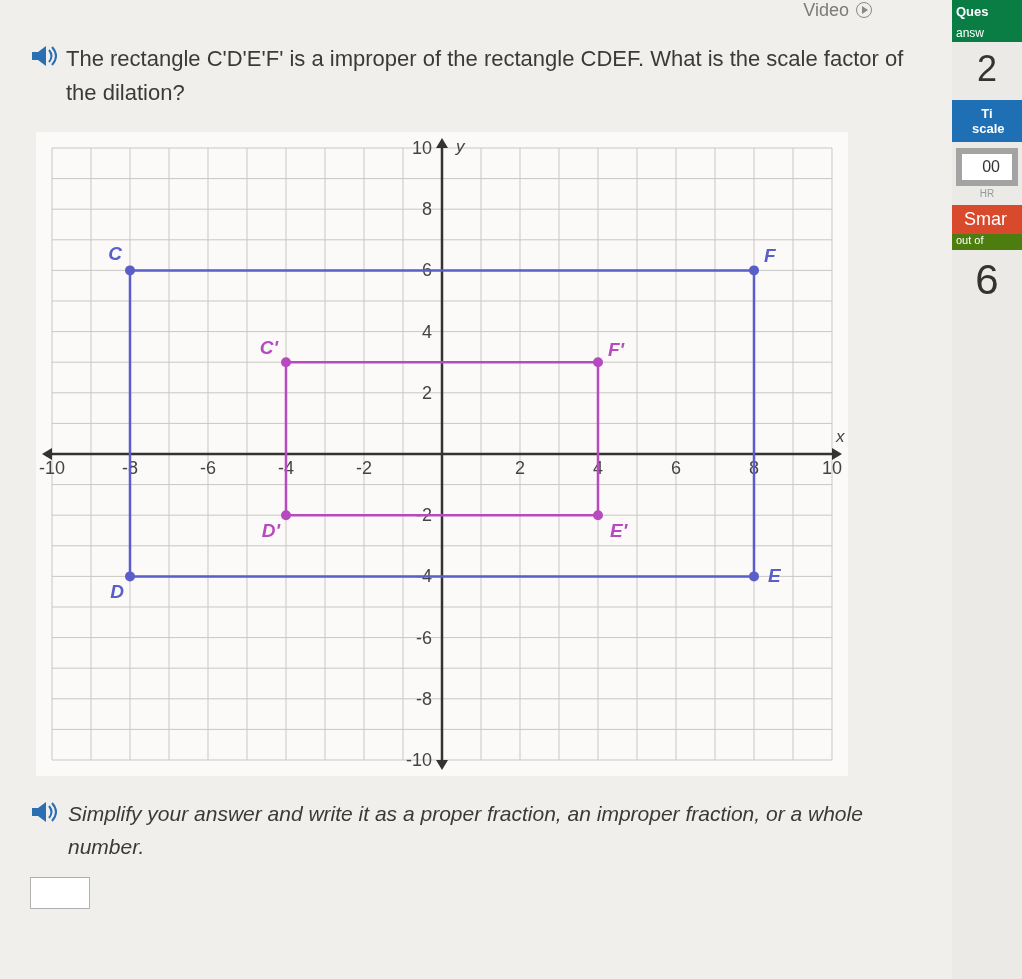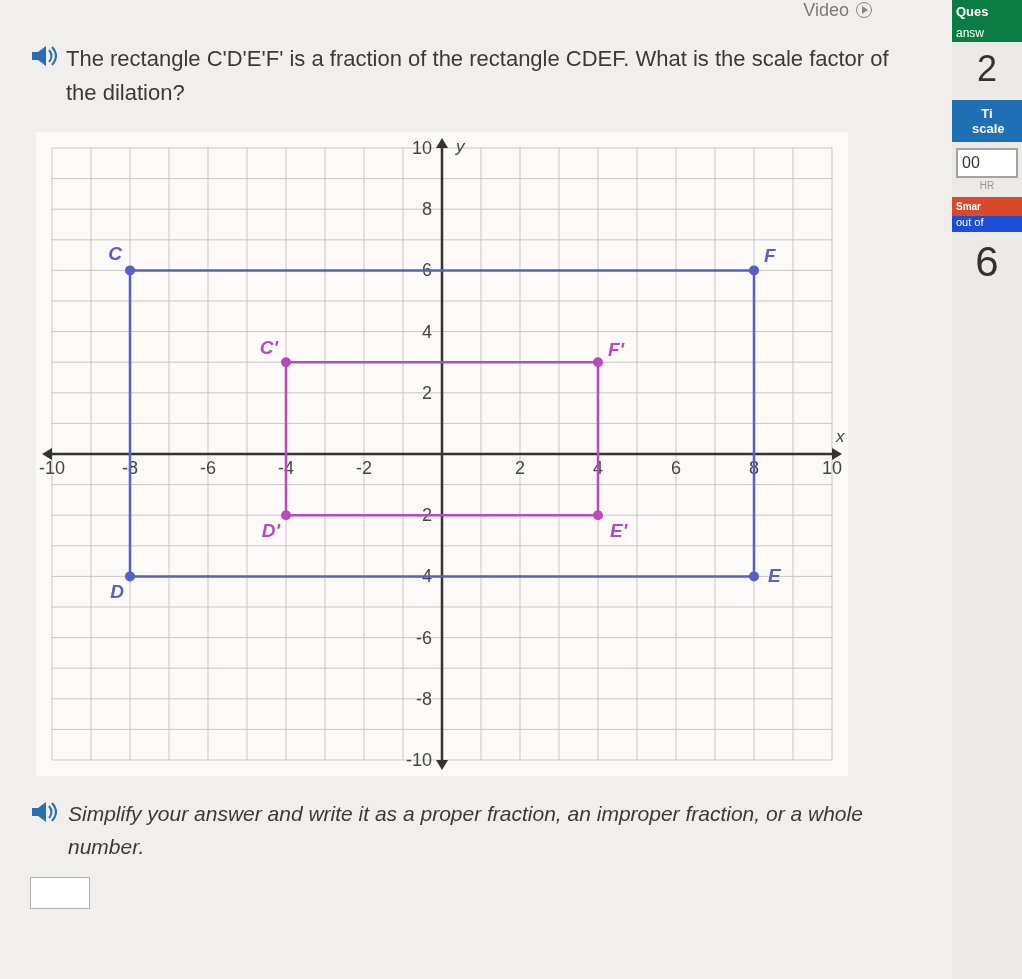--- a/index.html
+++ b/index.html
@@ -62,24 +62,24 @@
   
   .sidebar {
     position:absolute; right:0; top:0; width:70px; height:100%;
     background:#eceae6;
     font-size:13px;
   }
   .side-ques{background:#0a7d45;color:#fff;padding:4px 4px;height:24px;overflow:hidden;font-weight:bold;}
   .side-answ{background:#0a7d45;color:#fff;padding:2px 4px;height:18px;overflow:hidden;font-size:12px;}
   .side-big{font-size:36px;color:#333;text-align:center;padding:6px 0 10px 0;font-weight:500;}
   .side-time{background:#1f6fb5;color:#fff;padding:6px 20px;text-align:center;font-size:13px;font-weight:bold;}
-  .side-clock{background:#fff;border:2px solid #a3a3a3;margin:6px 4px 2px 4px;text-align:left;padding:4px 4px;font-size:16px;}
+  .side-clock{background:#fff;border:6px solid #a3a3a3;margin:6px 4px 2px 4px;text-align:right;padding:4px 12px;font-size:16px;}
   .side-clock-lbl{color:#999;font-size:10px;text-align:center;margin:0 4px 6px 4px;}
-  .side-smart{background:#d84a2b;color:#fff;padding:4px 4px;font-size:10px;font-weight:bold;}
-  .side-outof{background:#1d4ed8;color:#fff;padding:0 4px 4px 4px;font-size:11px;}
+  .side-smart{background:#d84a2b;color:#fff;padding:4px 12px;font-size:18px;font-weight:normal;}
+  .side-outof{background:#4d7c0f;color:#fff;padding:0 4px 4px 4px;font-size:11px;}
   .side-score{font-size:42px;color:#333;text-align:center;padding:6px 0;font-weight:500;}
 </style>
 </head>
 <body>
 
 <div class="main-area">
 
   <div class="video-link">
     <span>Video</span>
     <span class="play"></span>
@@ -87,21 +87,21 @@
 
   <div class="question-row">
     <div class="speaker-icon">
       <svg viewBox="0 0 28 24">
           <path d="M2 8 L8 8 L16 2 L16 22 L8 16 L2 16 Z" fill="#2b6fb3"></path>
           <path d="M19 6 Q24 12 19 18" stroke="#2b6fb3" stroke-width="2" fill="none"></path>
           <path d="M22 3 Q30 12 22 21" stroke="#2b6fb3" stroke-width="2" fill="none"></path>
         </svg>
     </div>
     <div class="question-text">
-      <span>The rectangle </span><span class="ital">C'D'E'F'</span><span> is a fraction of the rectangle </span><span class="ital">CDEF</span><span>. What is the scale factor of the dilation?</span>
+      <span>The rectangle </span><span class="ital">C'D'E'F'</span><span> is a improper of the rectangle </span><span class="ital">CDEF</span><span>. What is the scale factor of the dilation?</span>
     </div>
   </div>
 
   <div class="chart-wrap">
     <svg viewBox="0 0 812 644" id="chart-svg">
         <line x1="16" y1="628" x2="16" y2="16" stroke="#c9c7c3" stroke-width="1"></line>
         <line x1="55" y1="628" x2="55" y2="16" stroke="#c9c7c3" stroke-width="1"></line>
         <line x1="94" y1="628" x2="94" y2="16" stroke="#c9c7c3" stroke-width="1"></line>
         <line x1="133" y1="628" x2="133" y2="16" stroke="#c9c7c3" stroke-width="1"></line>
         <line x1="172" y1="628" x2="172" y2="16" stroke="#c9c7c3" stroke-width="1"></line>

